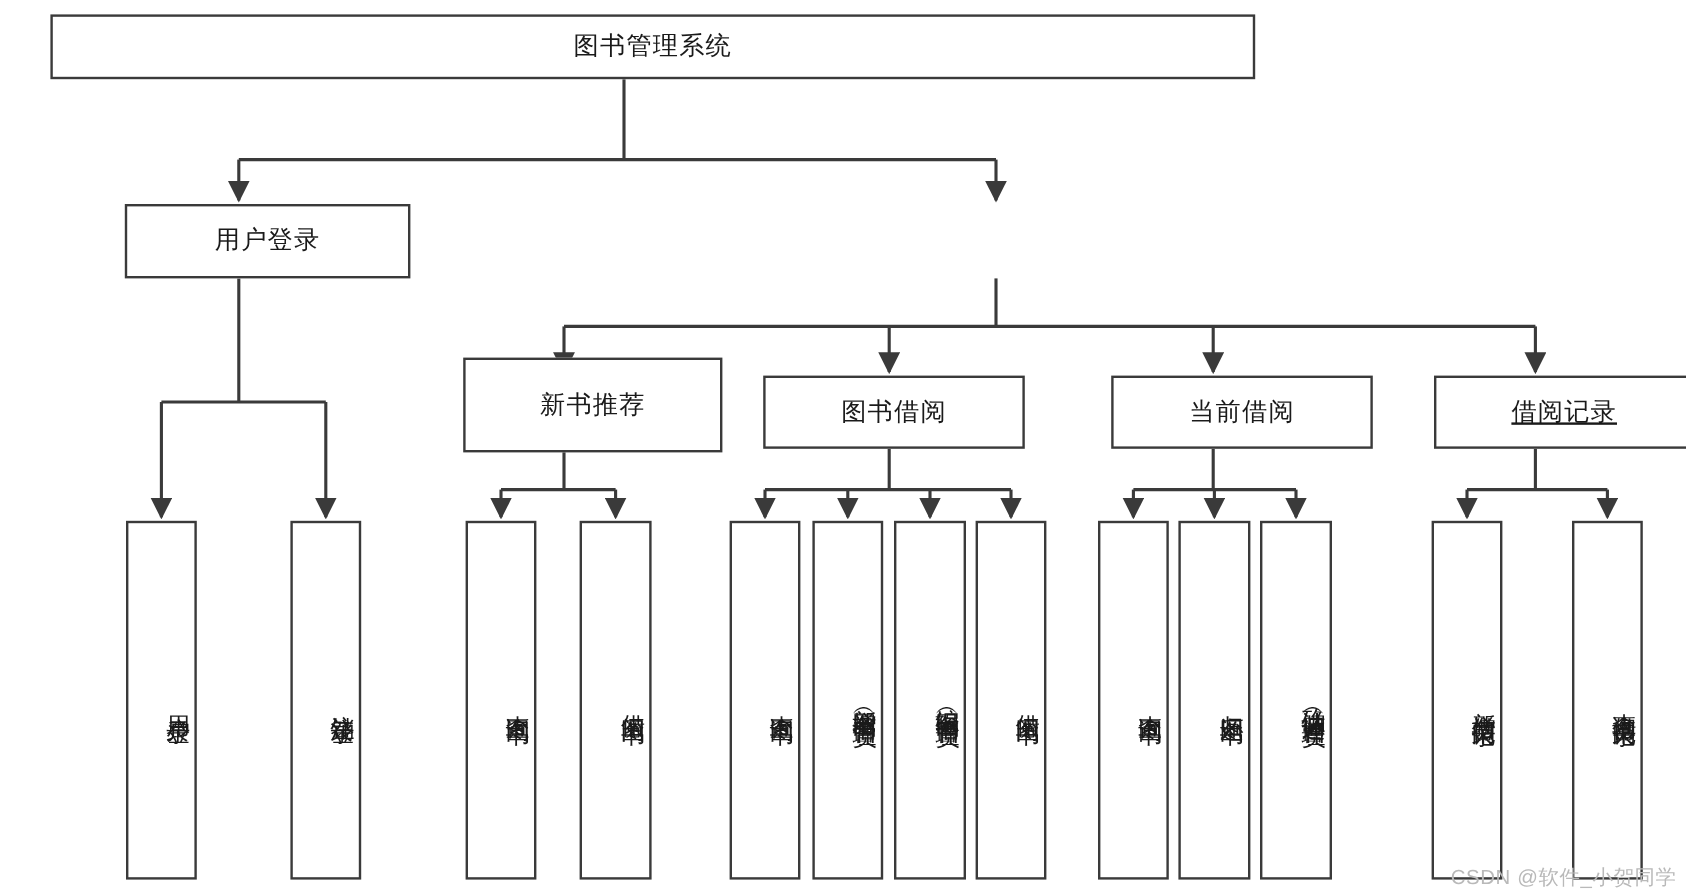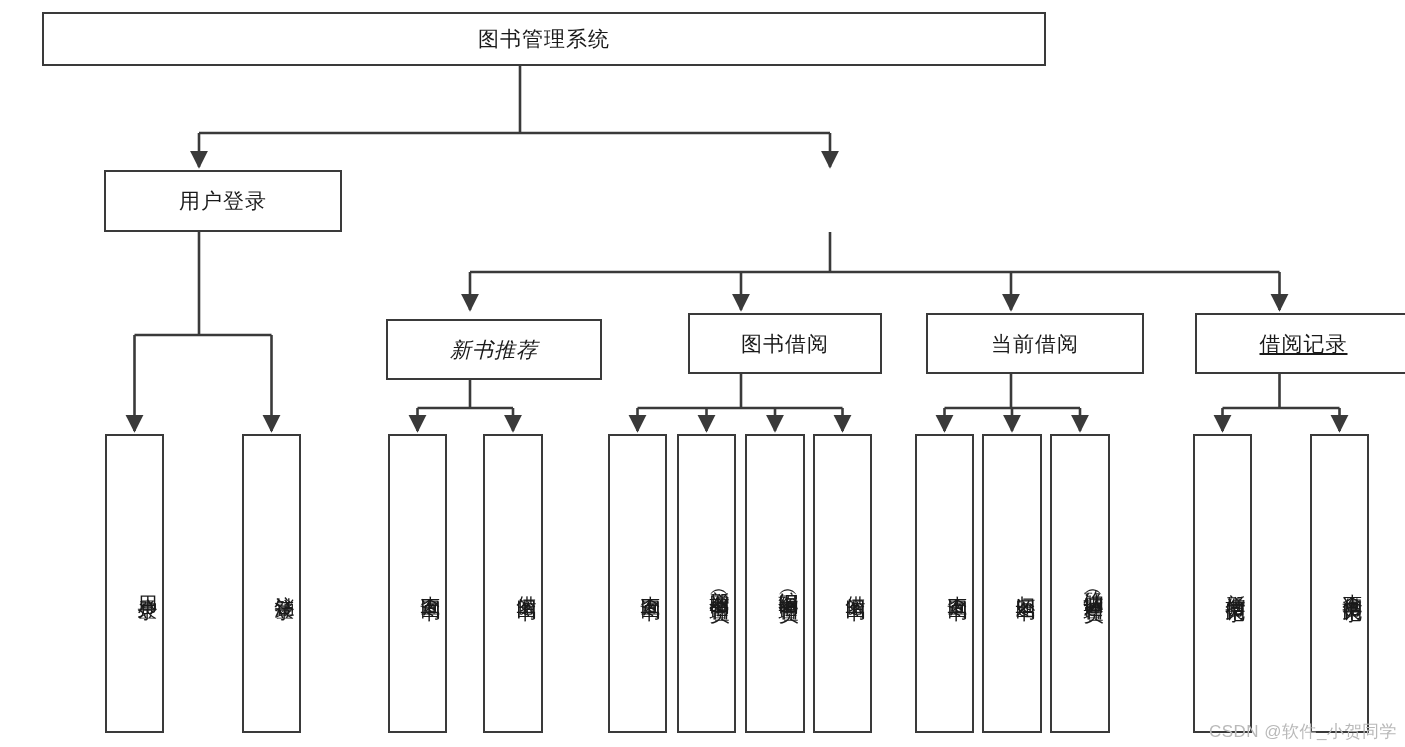--- a/index.html
+++ b/index.html
@@ -117,24 +117,24 @@
   </svg>
 
   <div class="node horizontal" id="node-root" style="left: 18px; top: 12px; width: 1004px; height: 54px;">
     <span>图书管理系统</span>
   </div>
 
   <div class="node horizontal" id="node-l2-0" style="left: 80px; top: 170px; width: 238px; height: 62px;">
     <span>用户登录</span>
   </div>
 
-  <div class="node horizontal" id="node-l3-0" style="left: 362px; top: 319px; width: 216px; height: 61px; font-style: italic;">
+  <div class="node horizontal" id="node-l3-0" style="left: 362px; top: 298px; width: 216px; height: 79px;">
     <span>新书推荐</span>
   </div>
-  <div class="node horizontal" id="node-l3-1" style="left: 664px; top: 313px; width: 194px; height: 61px;">
+  <div class="node horizontal" id="node-l3-1" style="left: 612px; top: 313px; width: 218px; height: 61px;">
     <span>图书借阅</span>
   </div>
   <div class="node horizontal" id="node-l3-2" style="left: 902px; top: 313px; width: 218px; height: 61px;">
     <span>当前借阅</span>
   </div>
   <div class="node horizontal" id="node-l3-3" style="left: 1171px; top: 313px; width: 217px; height: 61px; text-decoration: underline;">
     <span>借阅记录</span>
   </div>
 
   <div class="node vertical" id="leaf-0" style="left: 105px; top: 434px; width: 59px; height: 299px;">

